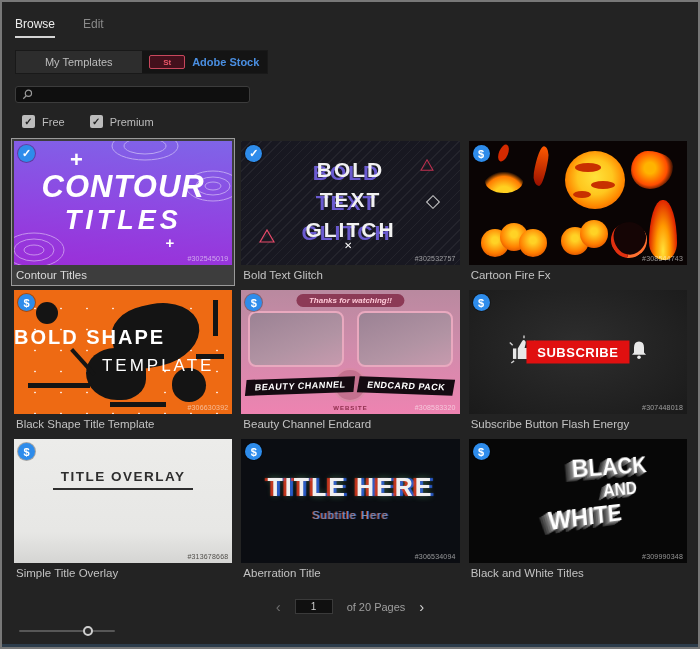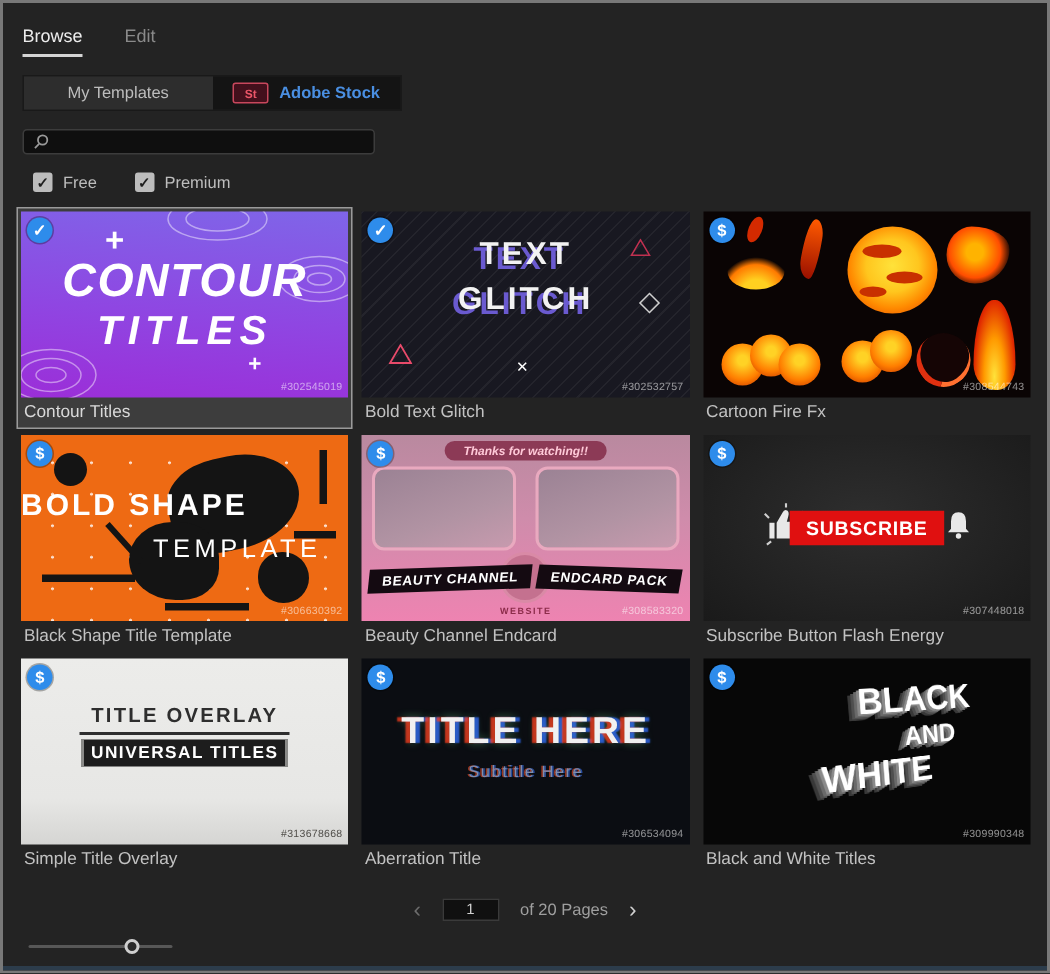--- a/index.html
+++ b/index.html
@@ -15,21 +15,21 @@
   
   .tabs { display:flex; gap:28px; margin:15px 0 0 13px; }
   .tab { font-size:12px; color:#8a8a8a; padding-bottom:5px; cursor:pointer; }
   .tab.active { color:#ececec; border-bottom:2px solid #d4d4d4; }
 
   
   .seg { display:flex; width:253px; height:24px; margin:12px 0 0 13px; border:1px solid #191919; }
   .seg-btn { flex:1; display:flex; align-items:center; justify-content:center; gap:7px; font-size:11px; cursor:pointer; }
   .seg-btn.templates { background:#2d2d2d; color:#bdbdbd; }
   .seg-btn.stock { background:#141414; color:#4a8fe2; font-weight:bold; }
-  .st-logo { width:24px; height:14px; background:#43101c; border:1px solid #c8475c; border-radius:2px; color:#ea5668; font-size:8px; font-weight:bold; display:flex; align-items:center; justify-content:center; }
+  .st-logo { width:36px; height:14px; background:#43101c; border:1px solid #c8475c; border-radius:2px; color:#ea5668; font-size:8px; font-weight:bold; display:flex; align-items:center; justify-content:center; }
 
   
   .search { display:flex; align-items:center; width:235px; height:17px; margin:12px 0 0 13px; background:#0f0f0f; border:1px solid #3c3c3c; border-radius:3px; padding-left:6px; }
   .search input { flex:1; background:transparent; border:none; outline:none; color:#cfcfcf; font-size:11px; padding:0 6px; font-family:"Liberation Sans",sans-serif; }
 
   
   .filters { display:flex; align-items:center; gap:25px; margin:12px 0 0 20px; }
   .filter { display:flex; align-items:center; cursor:pointer; }
   .cb { width:13px; height:13px; background:#bcbcbc; border-radius:2px; display:flex; align-items:center; justify-content:center; font-size:10px; font-weight:bold; color:#1e1e1e; }
   .filter span.flabel { font-size:11px; color:#bdbdbd; margin-left:7px; }
@@ -204,20 +204,21 @@
         <div class="l2">TITLES</div>
         <span class="tid">#302545019</span>
       </div>
       <div class="card-label">Contour Titles</div>
     </div>
 
     <div class="card">
       <div class="thumb t2">
         <span class="badge">✓</span>
         <div class="stack">
+          <div class="gl">BOLD</div>
           <div class="gl">TEXT</div>
           <div class="gl">GLITCH</div>
         </div>
         <svg class="shape" style="left:18px;bottom:22px" width="16" height="14" viewBox="0 0 16 14">
           <path d="M8 1 L15 13 L1 13 Z" fill="none" stroke="#e84a6a" stroke-width="1.2"></path>
         </svg>
         <svg class="shape" style="right:26px;top:18px" width="14" height="12" viewBox="0 0 16 14">
           <path d="M8 1 L15 13 L1 13 Z" fill="none" stroke="#c03050" stroke-width="1.2"></path>
         </svg>
         <span class="diamond"></span>
@@ -311,21 +312,20 @@
         <span class="tid">#307448018</span>
       </div>
       <div class="card-label">Subscribe Button Flash Energy</div>
     </div>
 
     <div class="card">
       <div class="thumb t7">
         <span class="badge">$</span>
         <div class="l1">TITLE OVERLAY</div>
         <div class="rule"></div>
-        <div class="bar">UNIVERSAL TITLES</div>
         <span class="tid">#313678668</span>
       </div>
       <div class="card-label">Simple Title Overlay</div>
     </div>
 
     <div class="card">
       <div class="thumb t8">
         <span class="badge">$</span>
         <div class="l1">TITLE HERE</div>
         <div class="l2">Subtitle Here</div>

